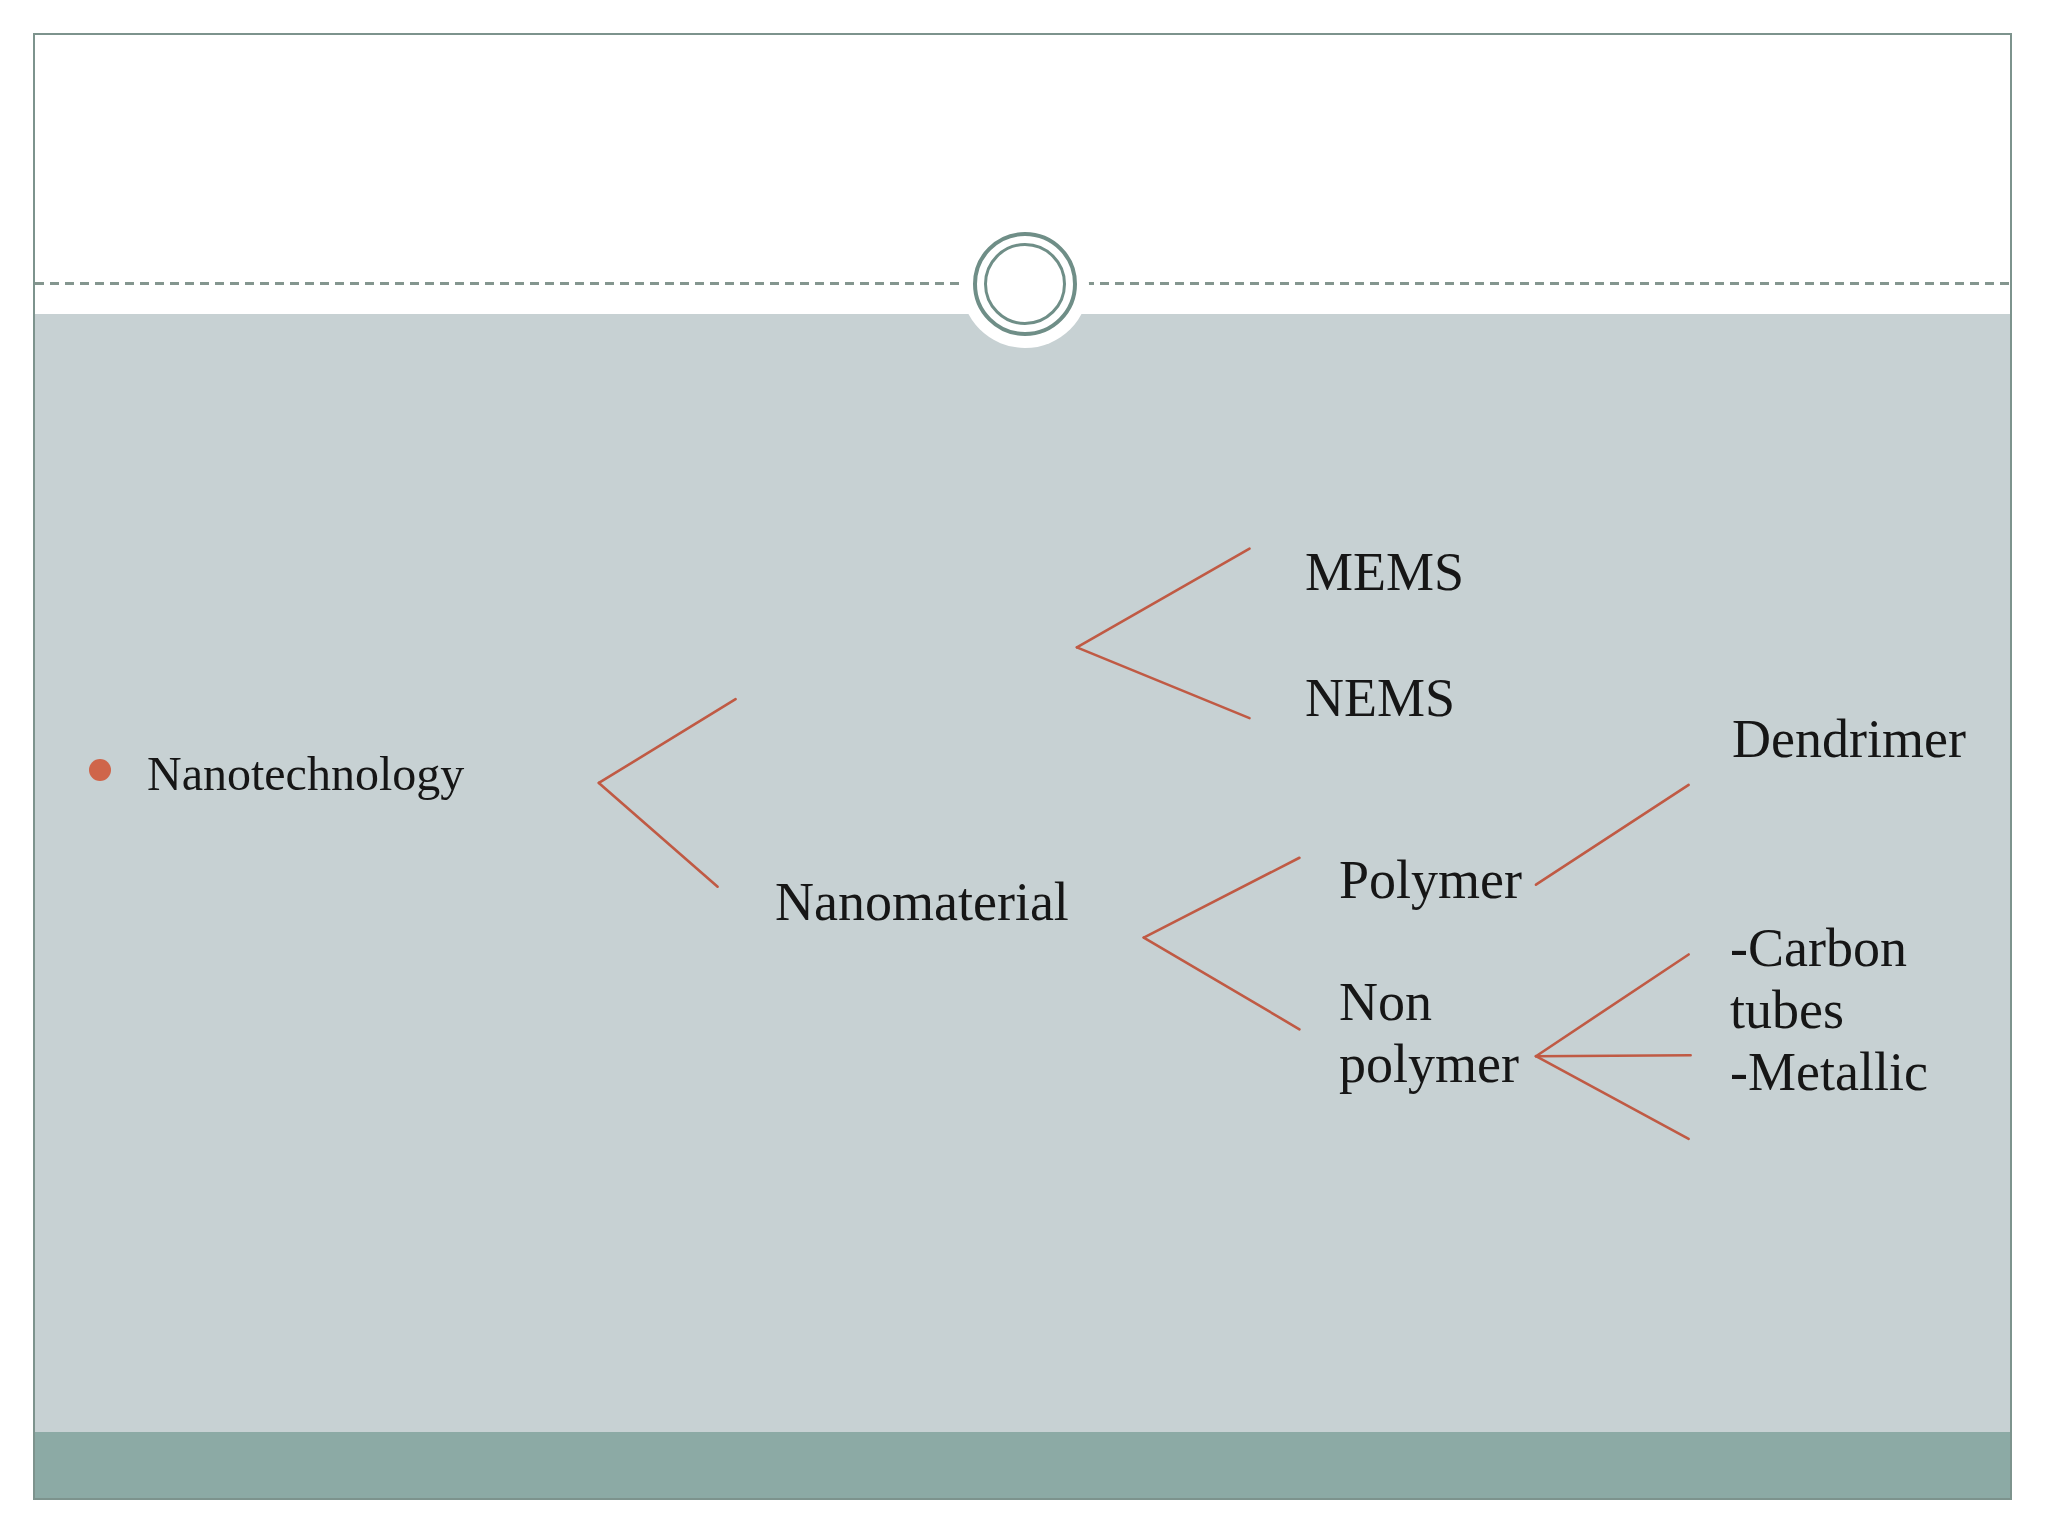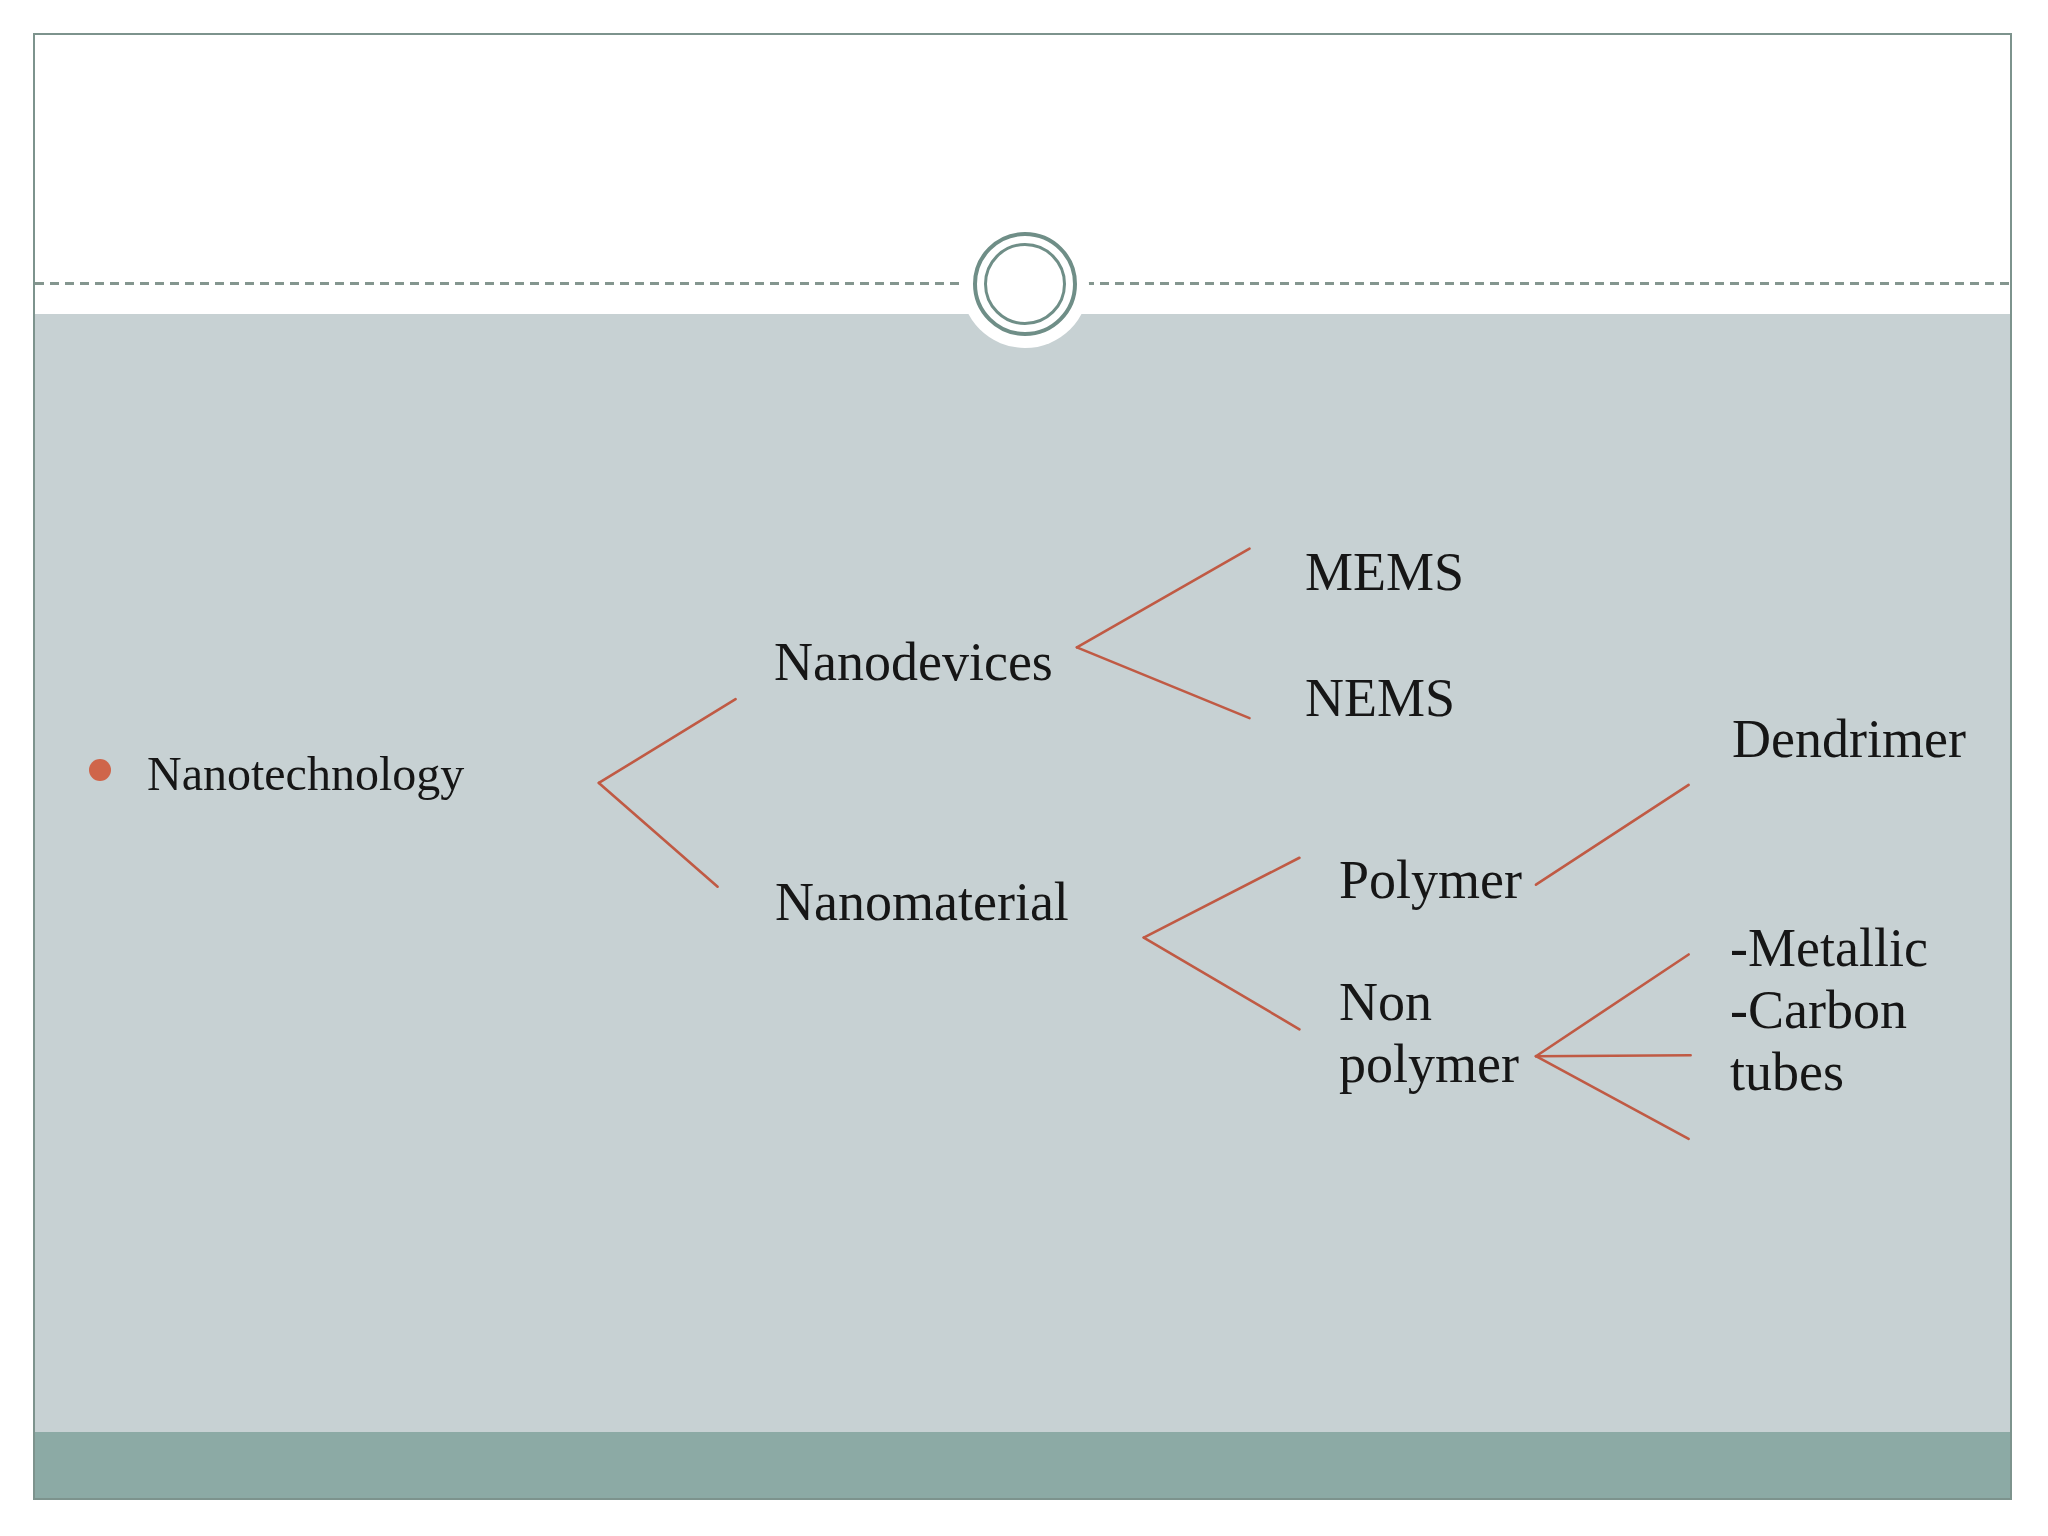--- a/index.html
+++ b/index.html
@@ -48,33 +48,32 @@
       <line x1="1504" y1="852" x2="1657" y2="752"></line>
       <line x1="1504" y1="1024" x2="1657" y2="922"></line>
       <line x1="1504" y1="1024" x2="1659" y2="1023"></line>
       <line x1="1504" y1="1024" x2="1657" y2="1107"></line>
     </svg>
 
     <div class="bullet"></div>
 
     <div class="node root" style="left:112px;top:709px;">Nanotechnology</div>
 
-    <div class="node" style="left:739px;top:597px;">Nanodevices</div>
 
     <div class="node" style="left:1270px;top:507px;">MEMS</div>
 
     <div class="node" style="left:1270px;top:633px;">NEMS</div>
 
     <div class="node" style="left:740px;top:837px;text-align:right;">Nanomaterial</div>
 
     <div class="node" style="left:1304px;top:815px;">Polymer</div>
 
     <div class="node wrap" style="left:1304px;top:936px;width:200px;">Non polymer</div>
 
     <div class="node" style="left:1697px;top:674px;">Dendrimer</div>
 
     <div class="node wrap" style="left:1695px;top:882px;width:220px;">
+      <div class="l3-item">-Carbon tubes</div>
       <div class="l3-item">-Metallic</div>
-      <div class="l3-item">-Carbon tubes</div>
     </div>
 
   </div>
 </div>
 
 </body></html>

